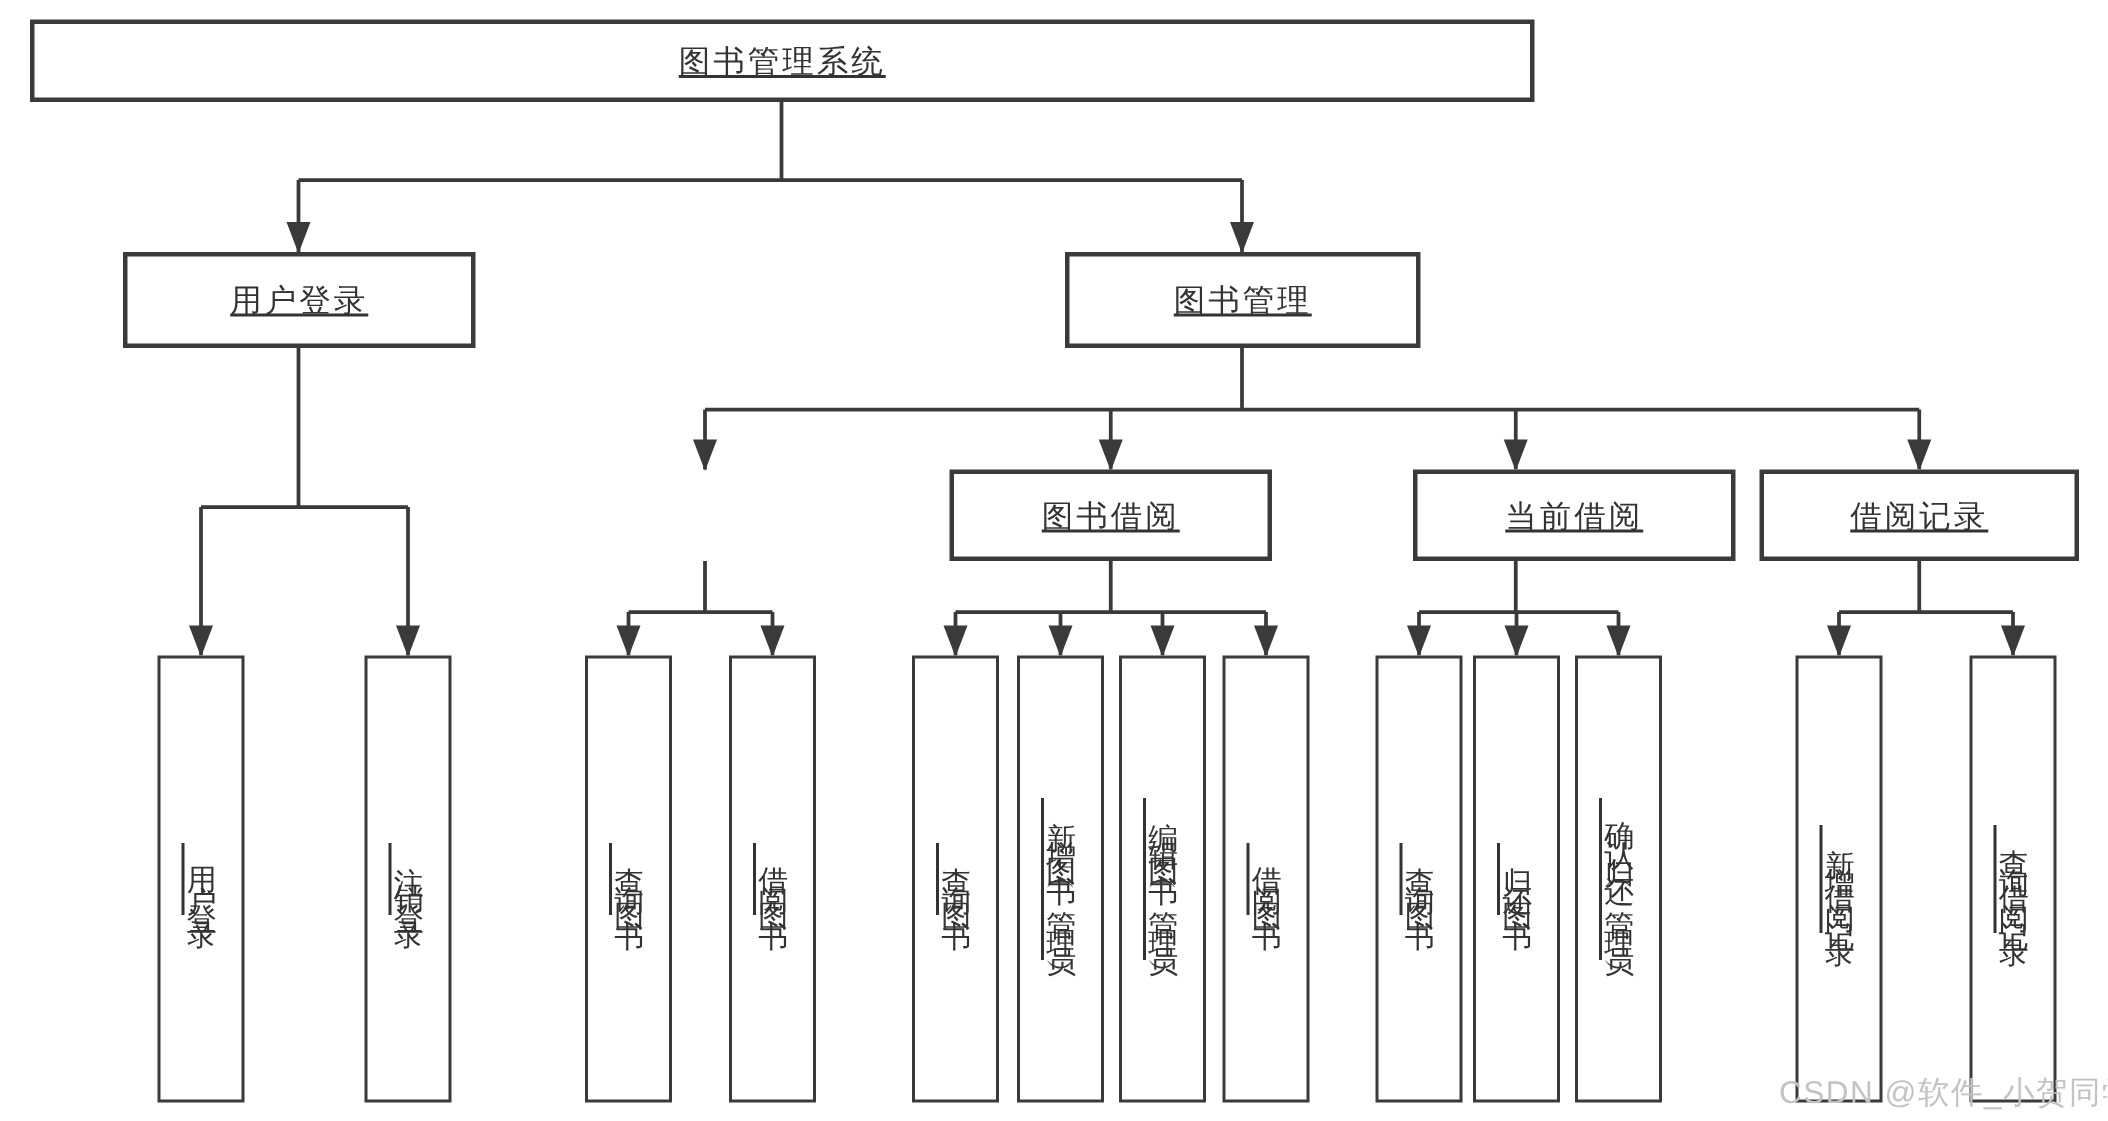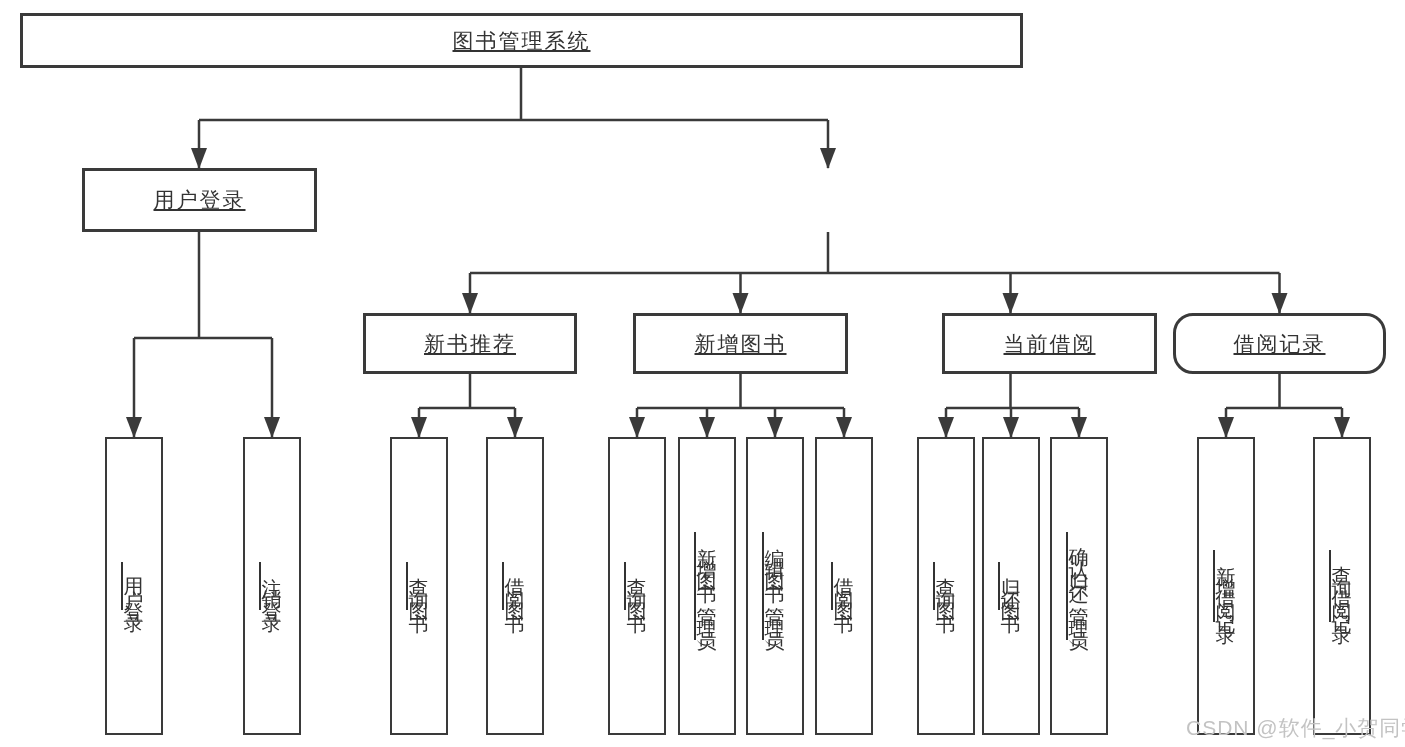--- a/index.html
+++ b/index.html
@@ -103,25 +103,25 @@
     <path class="edge" d="M946,408 V437" marker-end="url(#arrow)"></path>
     <path class="edge" d="M1011,408 V437" marker-end="url(#arrow)"></path>
     <path class="edge" d="M1079,408 V437" marker-end="url(#arrow)"></path>
     <path class="edge" d="M1226,408 V437" marker-end="url(#arrow)"></path>
     <path class="edge" d="M1342,408 V437" marker-end="url(#arrow)"></path>
   </svg>
 
   <div class="node" style="left:20px; top:13px; width:1003px; height:55px;">图书管理系统</div>
 
   <div class="node" style="left:82px; top:168px; width:235px; height:64px;">用户登录</div>
+  <div class="node" style="left:710px; top:168px; width:237px; height:64px;">图书管理</div>
 
-  <div class="node" style="left:363px; top:313px; width:214px; height:61px;">新书推荐</div>
-  <div class="node" style="left:633px; top:313px; width:215px; height:61px;">新增图书</div>
+  <div class="node" style="left:633px; top:313px; width:215px; height:61px;">图书借阅</div>
   <div class="node" style="left:903px; top:313px; width:215px; height:61px;margin-left:39px;">当前借阅</div>
-  <div class="node" style="left:1173px; top:313px; width:213px; height:61px;border-radius:20px;">借阅记录</div>
+  <div class="node" style="left:1173px; top:313px; width:213px; height:61px;">借阅记录</div>
 
   <div class="node leaf" style="left:105px;">用户登录</div>
   <div class="node leaf" style="left:243px;">注销登录</div>
 
   <div class="node leaf" style="left:390px;">查询图书</div>
   <div class="node leaf" style="left:486px;">借阅图书</div>
 
   <div class="node leaf" style="left:608px;">查询图书</div>
   <div class="node leaf" style="left:678px;">新增图书（管理员）</div>
   <div class="node leaf" style="left:746px;">编辑图书（管理员）</div>

